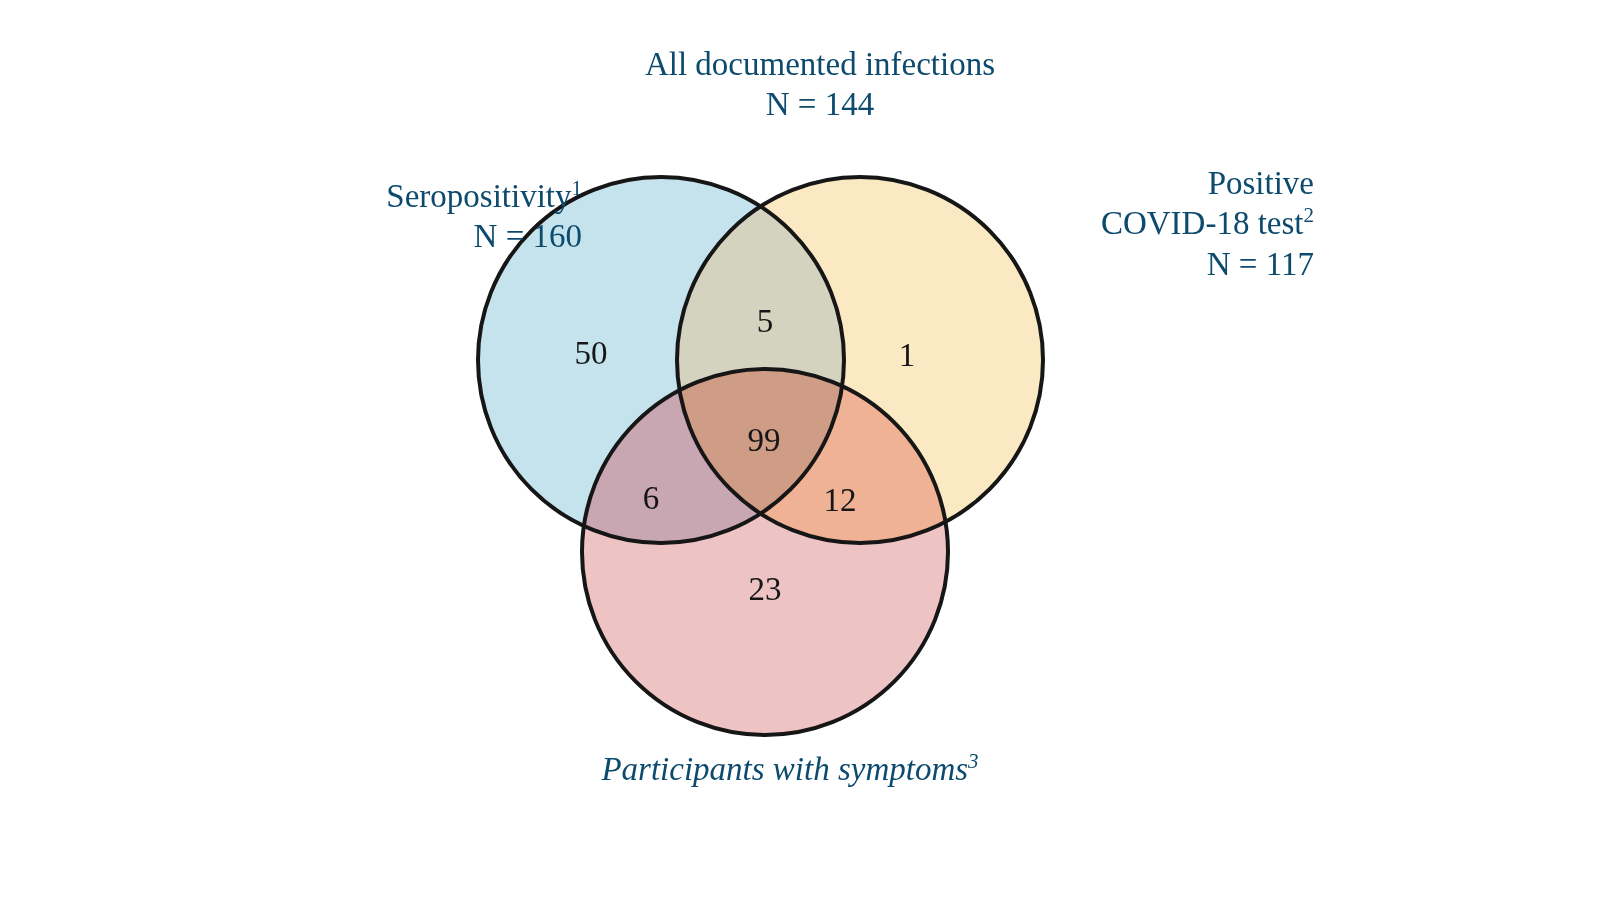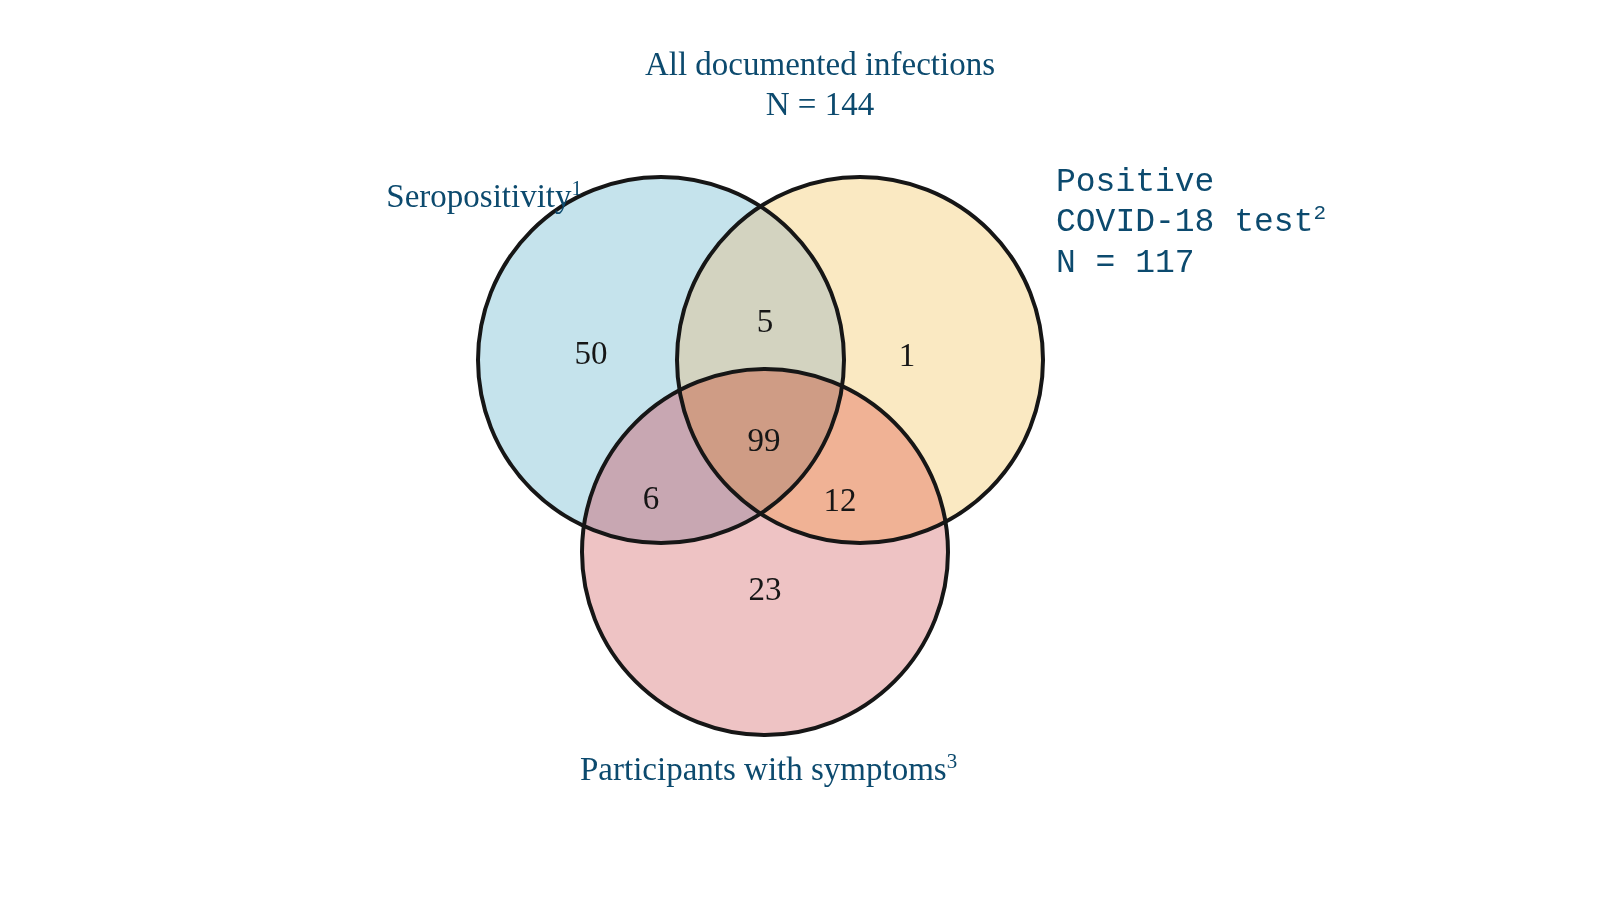--- a/index.html
+++ b/index.html
@@ -54,31 +54,31 @@
     top: 44px;
     width: 1600px;
   }
   #label-sero {
     left: 232px;
     top: 176px;
     width: 330px;
     text-align: right;
   }
   #label-covid {
-    left: 1036px;
+    left: 964px;
     top: 163px;
     width: 330px;
-    text-align: left;
-    font-family: Liberation Mono, monospace;
+    text-align: right;
   }
   #label-symptoms {
     left: 560px;
     top: 749px;
     width: 420px;
-    text-align: left;
+    text-align: center;
+    font-style: italic;
   }
   .region-count {
     position: absolute;
     font-size: 33px;
     text-align: center;
     color: #161616;
     transform: translate(-50%, -50%);
     white-space: nowrap;
   }
 </style>
@@ -125,20 +125,21 @@
     <circle cx="765" cy="552" r="183" fill="none" stroke="#161616" stroke-width="4"></circle>
   </svg>
 
   <div class="txt outer-label" id="title-block">
     <span class="nline">All documented infections</span>
     <span class="nline">N = 144</span>
   </div>
 
   <div class="txt outer-label" id="label-sero">
     <span class="nline"><span>Seropositivity</span><span class="sup">1</span></span>
+    <span class="nline">N = 160</span>
   </div>
 
   <div class="txt outer-label" id="label-covid">
     <span class="nline">Positive</span>
     <span class="nline"><span>COVID-18 test</span><span class="sup">2</span></span>
     <span class="nline">N = 117</span>
   </div>
 
   <div class="txt outer-label" id="label-symptoms">
     <span class="nline"><span>Participants with symptoms</span><span class="sup">3</span></span>

